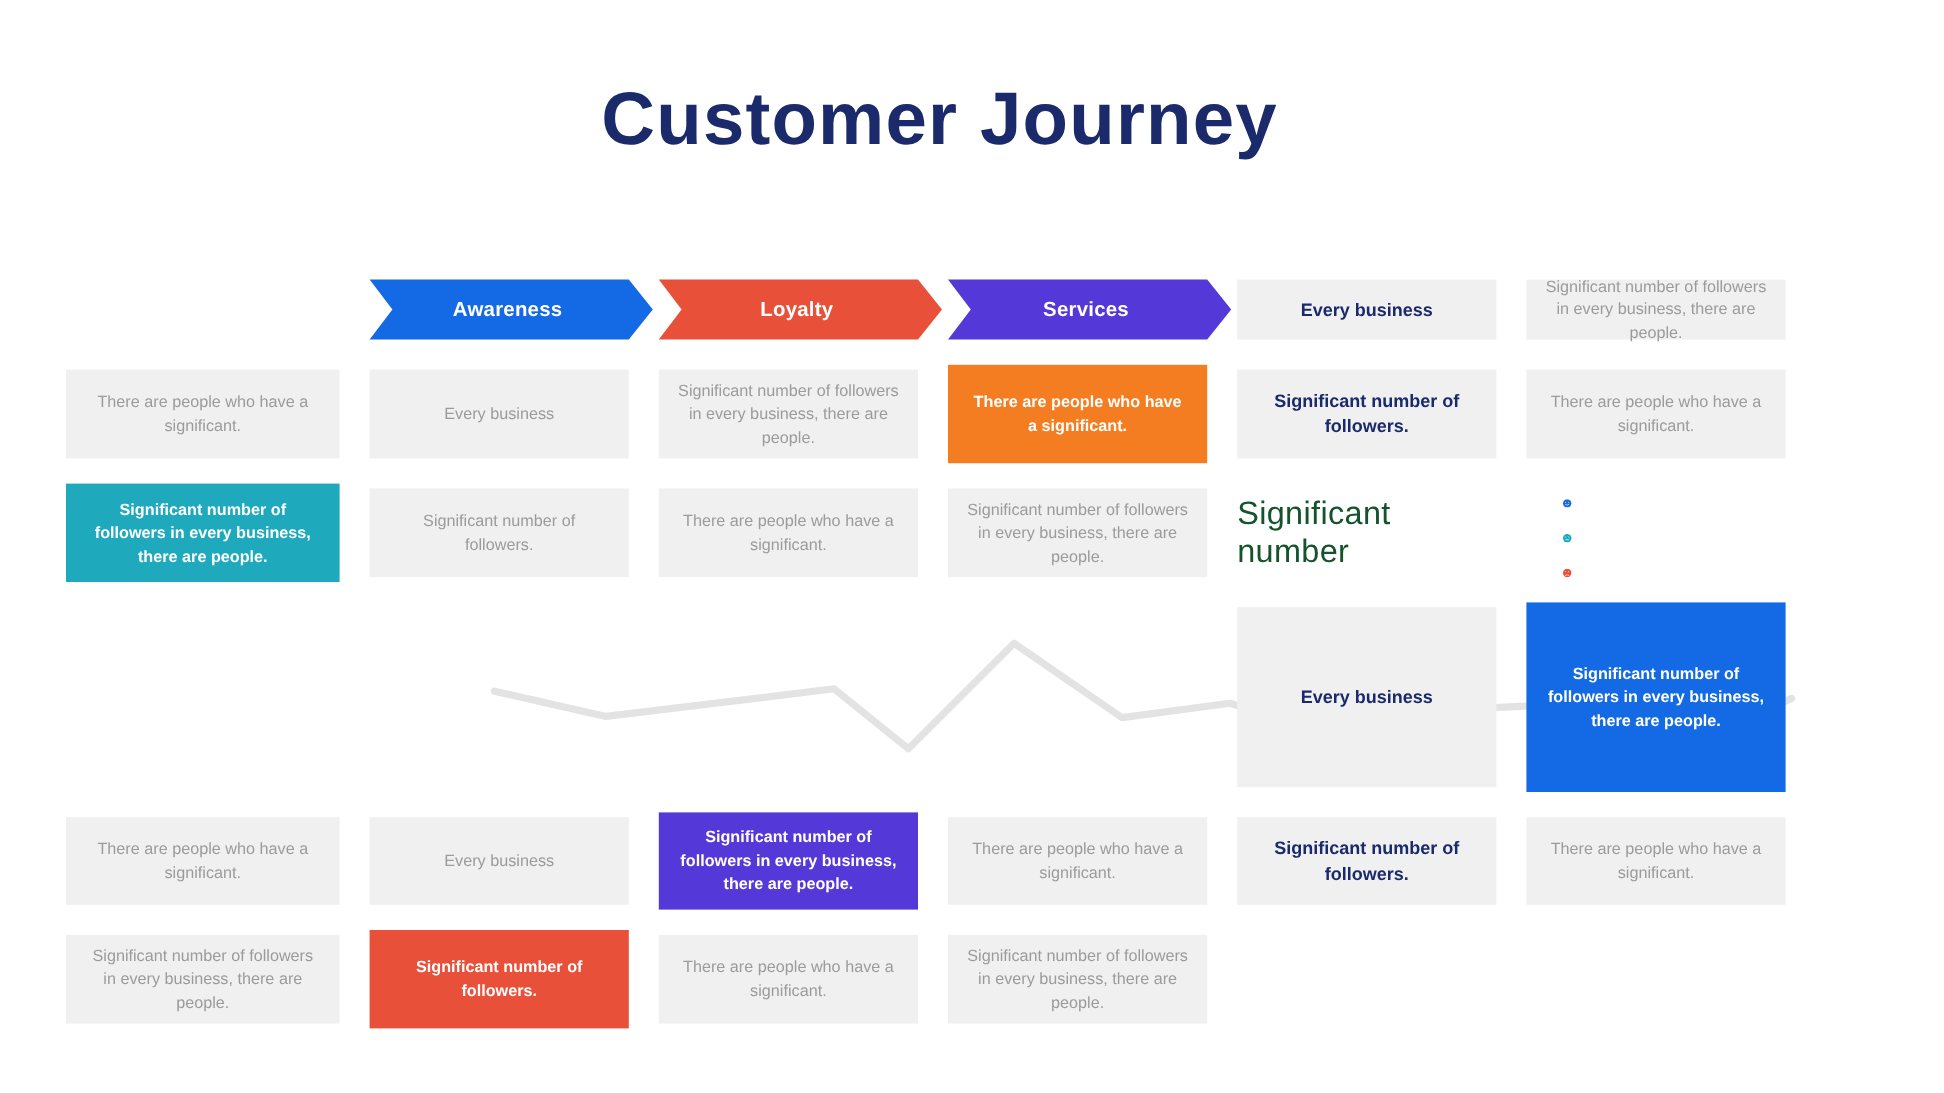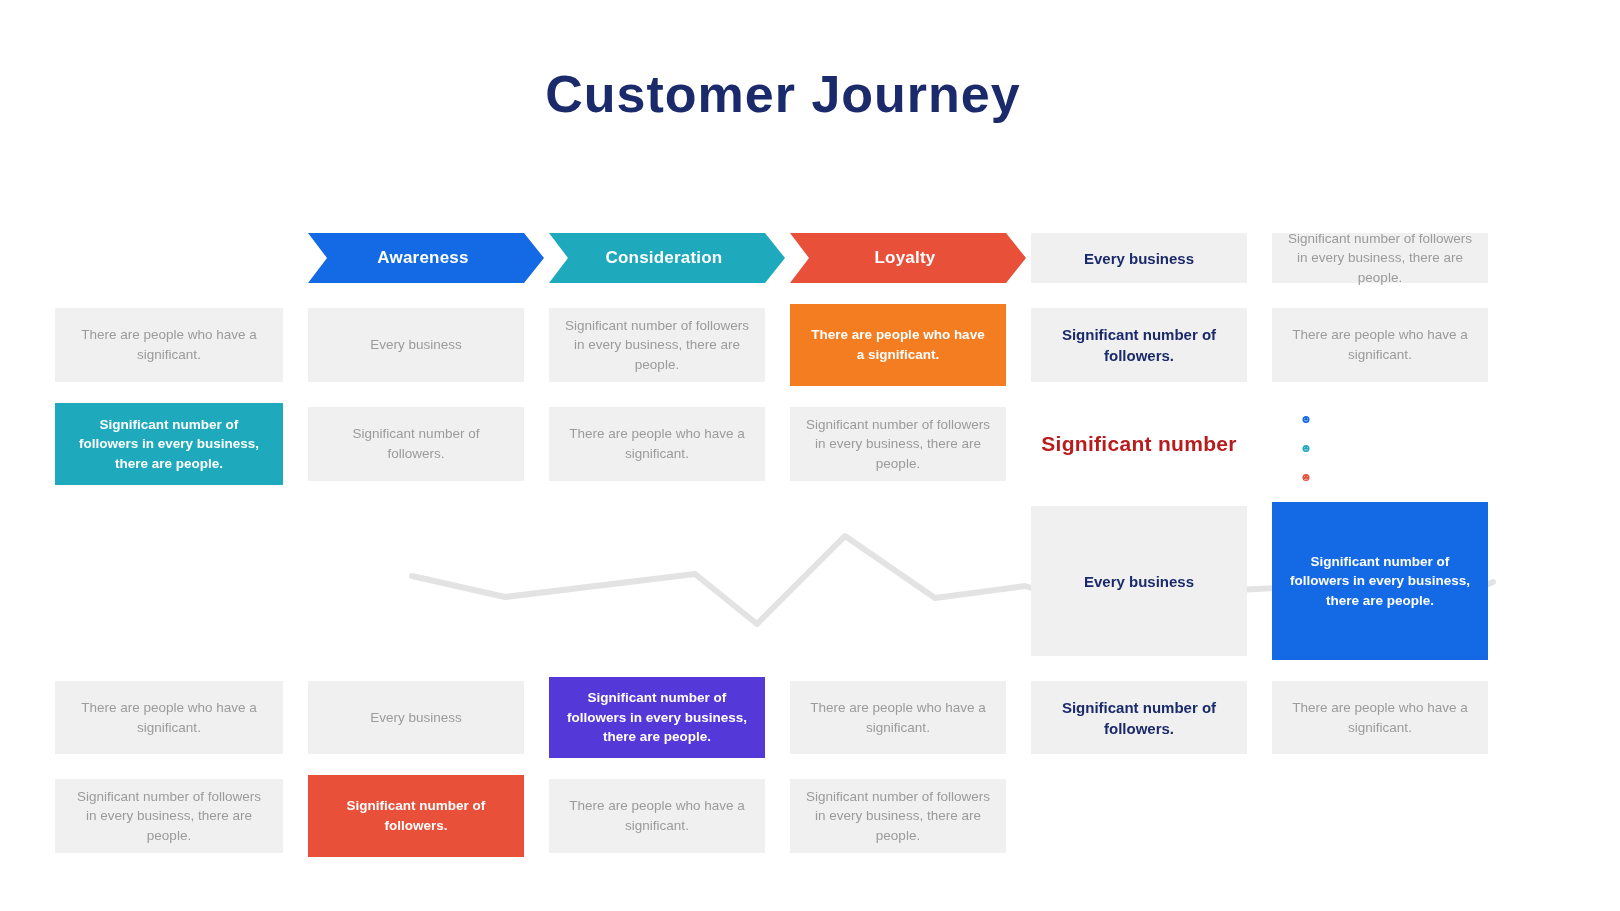--- a/index.html
+++ b/index.html
@@ -1,21 +1,21 @@
 <!DOCTYPE html>
 <html><head>
 <meta charset="utf-8">
 <style>
   html, body { margin: 0; padding: 0; background: #ffffff; }
   body { font-family: "Liberation Sans", sans-serif; }
   .canvas { position: relative; width: 1620px; height: 911px; background: #ffffff; overflow: hidden; }
 
   .title {
     position: absolute; top: 64px; left: 0; width: 1566px; margin: 0;
-    text-align: center; font-size: 52px; font-weight: bold; color: #1b2a6b;
+    text-align: center; font-size: 62px; font-weight: bold; color: #1b2a6b;
     letter-spacing: 1px;
   }
 
   .grid {
     position: absolute; left: 55px; top: 233px;
     display: grid;
     grid-template-columns: 228px repeat(5, 216px);
     grid-template-rows: 50px 74px 74px 150px 73px 74px;
     column-gap: 27px; row-gap: 16px; gap: 25px;
   }
@@ -39,21 +39,21 @@
   }
 
   .row-label {
     background: #f0f0f0; color: #1b2a6b; font-weight: bold; font-size: 15px;
     line-height: 1.4; display: flex; align-items: center; justify-content: center;
     text-align: center; padding: 0 22px; box-sizing: border-box;
   }
 
   .sentiment-label {
     display: flex; align-items: center; justify-content: center;
-    color: #b91c1c; font-weight: bold; font-size: 21px; letter-spacing: .3px;
+    color: #14532d; font-weight: normal; font-size: 27px; letter-spacing: .3px;
   }
   .faces { display: flex; flex-direction: column; gap: 22px; padding-top: 9px; padding-left: 20px; }
 
   .line-overlay { position: absolute; left: 0; top: 0; pointer-events: none; }
   .spacer { background: transparent; }
 </style>
 </head>
 <body>
 
 <div class="canvas">
@@ -66,29 +66,29 @@
   <div class="grid" id="grid">
       <div class="spacer"></div>
       <div class="arrow-wrap">
         <svg width="236" height="50" viewBox="0 0 236 50">
           <polygon points="0,0 216,0 236,25 216,50 0,50 19,25" fill="#146ae4"></polygon>
         </svg>
         <div class="arrow-label">Awareness</div>
       </div>
       <div class="arrow-wrap">
         <svg width="236" height="50" viewBox="0 0 236 50">
-          <polygon points="0,0 216,0 236,25 216,50 0,50 19,25" fill="#1ea9bc"></polygon>
+          <polygon points="0,0 216,0 236,25 216,50 0,50 19,25" fill="#e8503a"></polygon>
         </svg>
-        <div class="arrow-label">Consideration</div>
+        <div class="arrow-label">Loyalty</div>
       </div>
       <div class="arrow-wrap">
         <svg width="236" height="50" viewBox="0 0 236 50">
-          <polygon points="0,0 216,0 236,25 216,50 0,50 19,25" fill="#e8503a"></polygon>
+          <polygon points="0,0 216,0 236,25 216,50 0,50 19,25" fill="#5438d8"></polygon>
         </svg>
-        <div class="arrow-label">Loyalty</div>
+        <div class="arrow-label">Services</div>
       </div>
       <div class="row-label">Every business</div>
       <div class="cell">Significant number of followers in every business, there are people.</div>
       <div class="cell">There are people who have a significant.</div>
       <div class="cell">Every business</div>
       <div class="cell">Significant number of followers in every business, there are people.</div>
       <div class="cell highlight" style="background: rgb(244, 125, 33);">There are people who have a significant.</div>
       <div class="row-label">Significant number of followers.</div>
       <div class="cell">There are people who have a significant.</div>
       <div class="cell highlight" style="background: rgb(30, 169, 188);">Significant number of followers in every business, there are people.</div>

